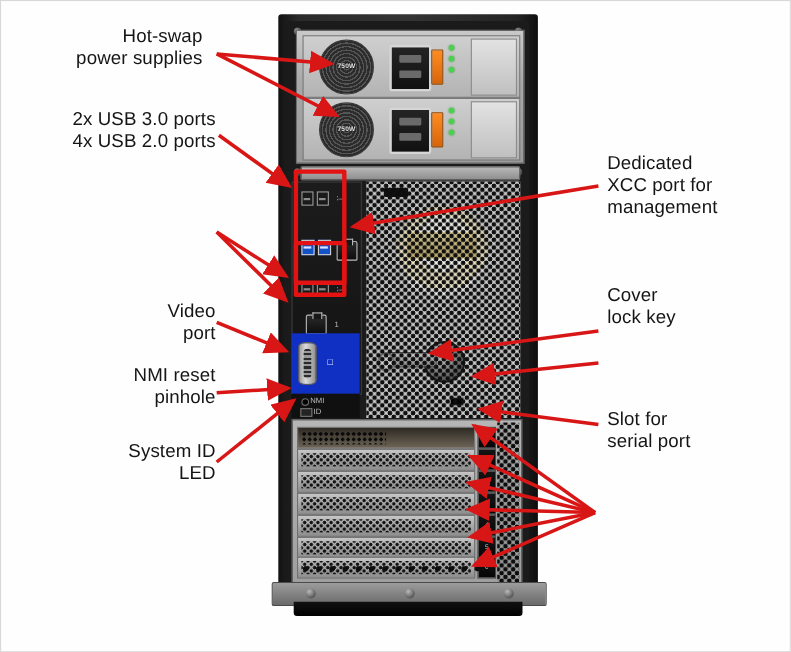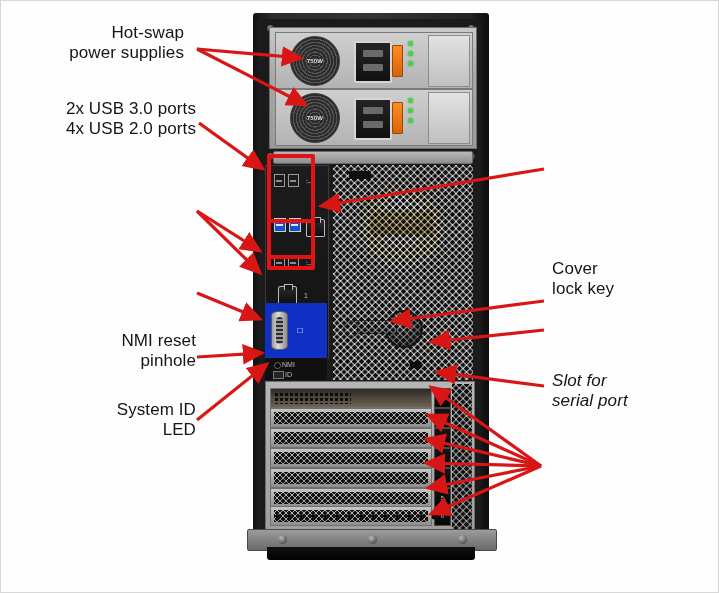--- a/index.html
+++ b/index.html
@@ -146,33 +146,38 @@
 
 <div id="root">
 
   <div class="label r" style="left:8px;top:22px;width:175px;">Hot-swap
 power supplies</div>
 
   <div class="label r" style="left:8px;top:98px;width:187px;">2x USB 3.0 ports
 4x USB 2.0 ports</div>
 
 
+  <div class="label r" style="left:50px;top:272px;width:145px;">Video
+port</div>
 
   <div class="label r" style="left:50px;top:330px;width:145px;">NMI reset
 pinhole</div>
 
   <div class="label r" style="left:50px;top:399px;width:145px;">System ID
 LED</div>
 
+  <div class="label l" style="left:551px;top:138px;width:165px;">Dedicated
+XCC port for
+management</div>
 
   <div class="label l" style="left:551px;top:258px;width:165px;">Cover
 lock key</div>
 
 
-  <div class="label l" style="left:551px;top:370px;width:165px;font-style:italic;">Slot for
+  <div class="label l" style="left:551px;top:370px;width:165px;">Slot for
 serial port</div>
 
 
   <div id="chassis">
     <div class="case-outer"></div>
     <div class="case-inner"></div>
 
     <div class="screw" style="left:14px;top:12px;"></div>
     <div class="screw" style="left:215px;top:12px;"></div>
     <div class="screw" style="left:14px;top:140px;"></div>

